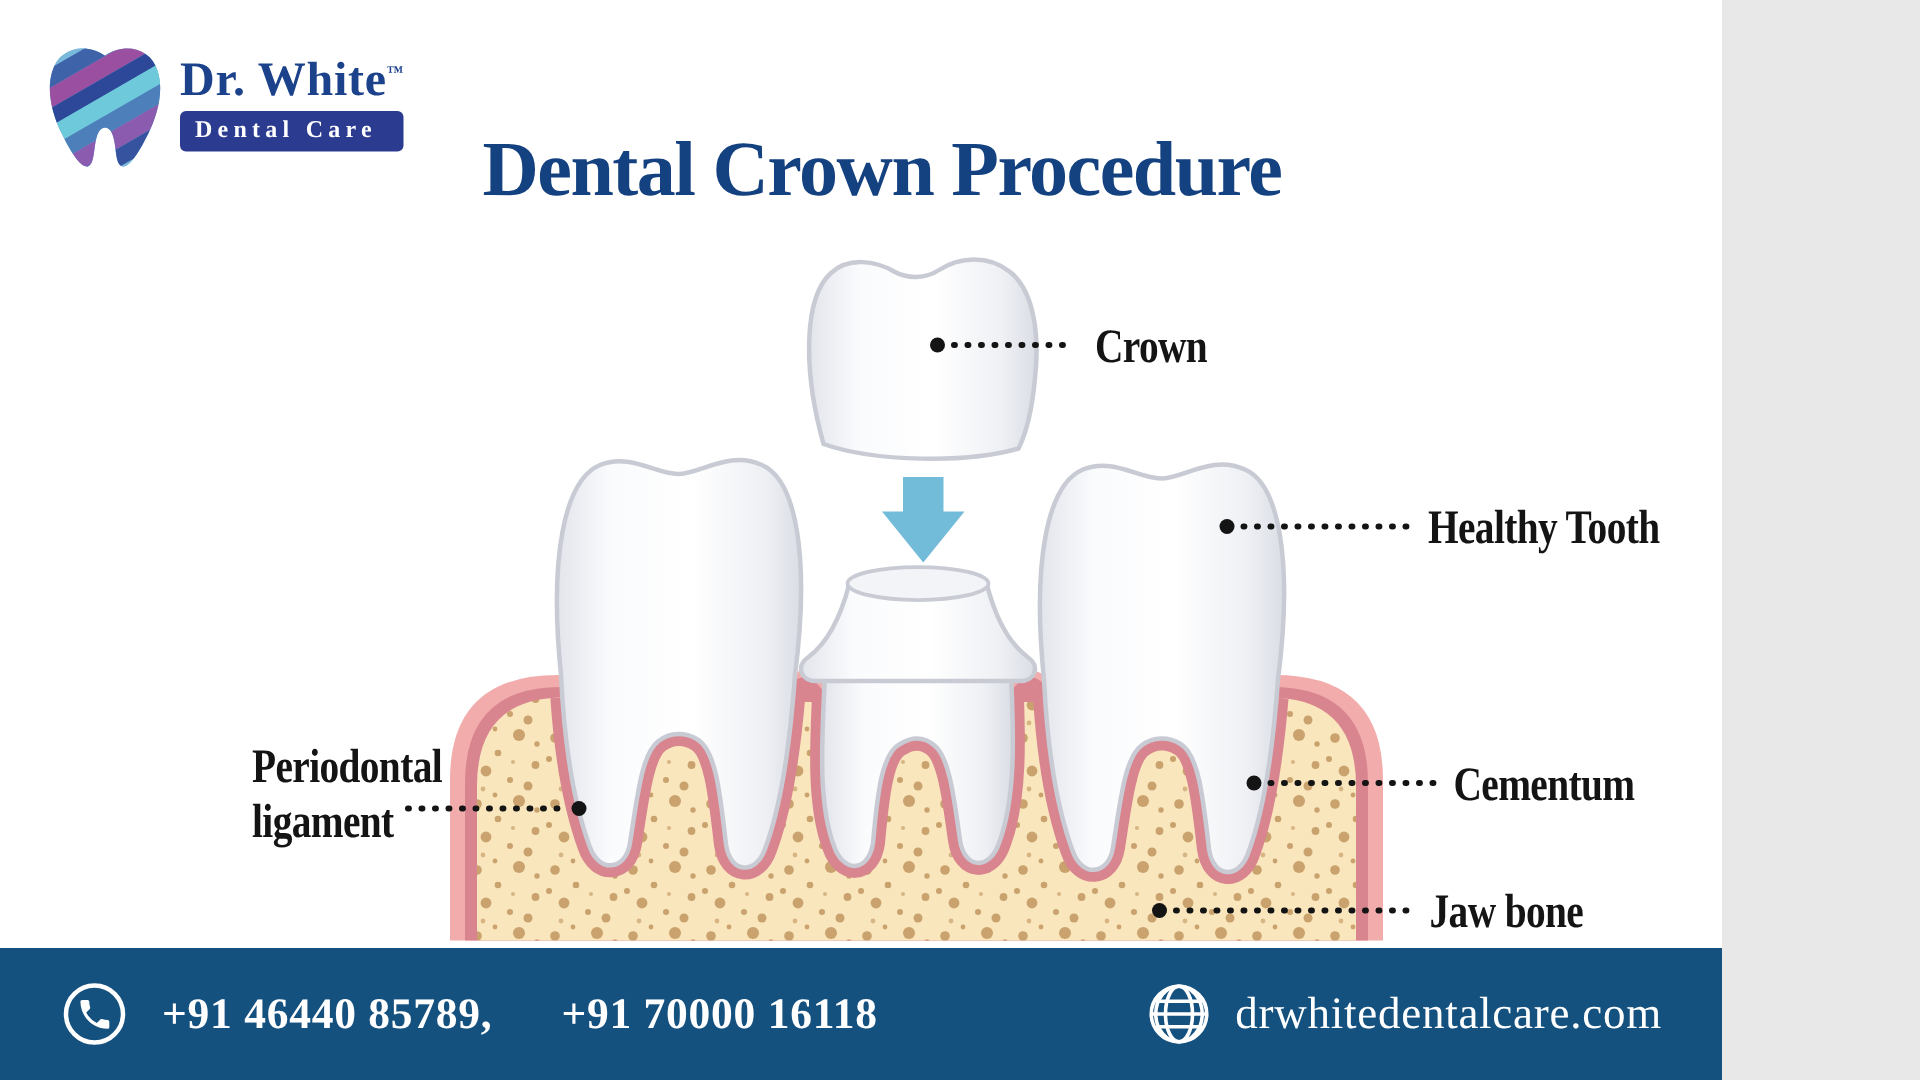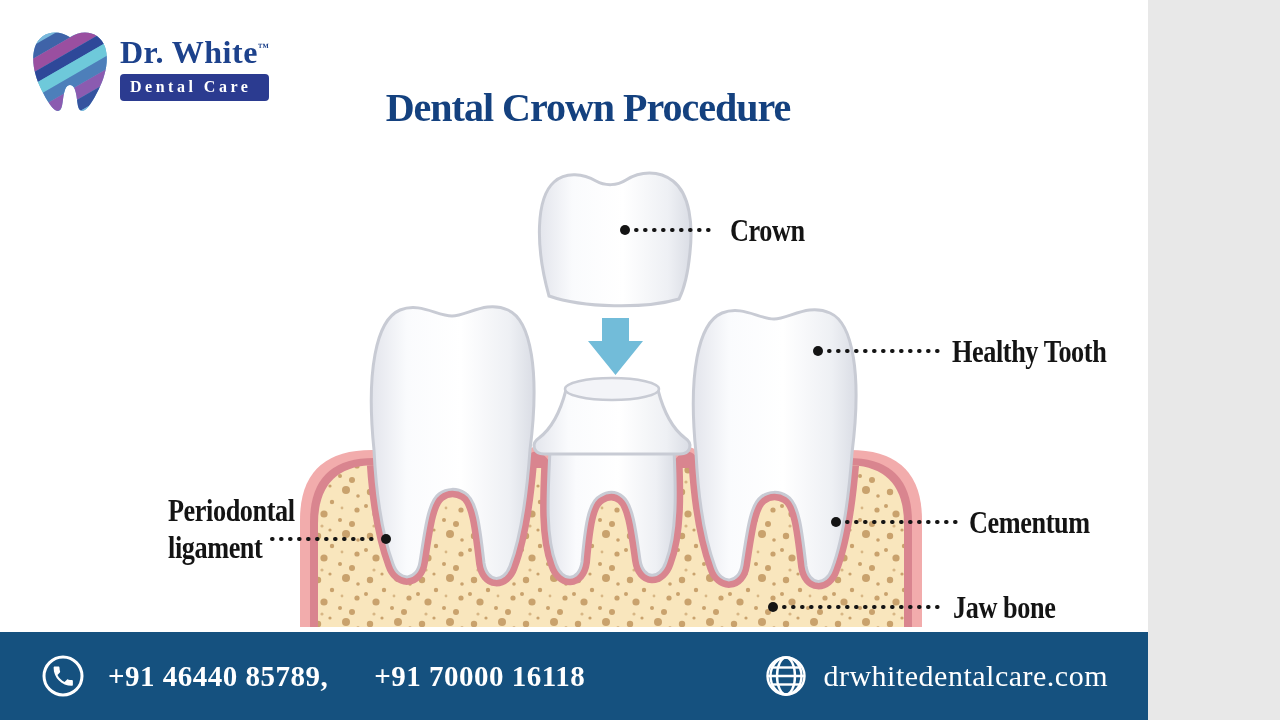--- a/index.html
+++ b/index.html
@@ -13,21 +13,21 @@
   .brand-line{font-size:32px;font-weight:700;color:var(--brand_blue,#1d428c);letter-spacing:.5px;line-height:1;}
   .brand-line sup{font-size:11px;font-weight:700;vertical-align:super;}
   .brand-badge{
     margin-top:6px;background:var(--badge_blue,#2b3b90);color:#fff;font-weight:700;
     font-size:16px;letter-spacing:3.5px;padding:5px 10px 6px;border-radius:4px;
     text-align:left;white-space:nowrap;line-height:1;
   }
   
   .title{
     position:absolute;top:84px;left:0;right:0;margin:0;text-align:center;padding-left:28px;
-    font-size:40px;font-weight:700;color:var(--title_blue,#14417f);letter-spacing:-1px;
+    font-size:52px;font-weight:700;color:var(--title_blue,#14417f);letter-spacing:-1px;
   }
   
   .art{position:absolute;left:0;top:0;width:1280px;height:720px;}
   .lbl{
     position:absolute;font-weight:700;font-size:32px;color:var(--label_black,#141414);
     letter-spacing:-.5px;transform:scaleX(.82);transform-origin:0 50%;white-space:nowrap;line-height:1.15;
   }
   .lbl.multiline{white-space:normal;width:180px;}
   
   .footer{

